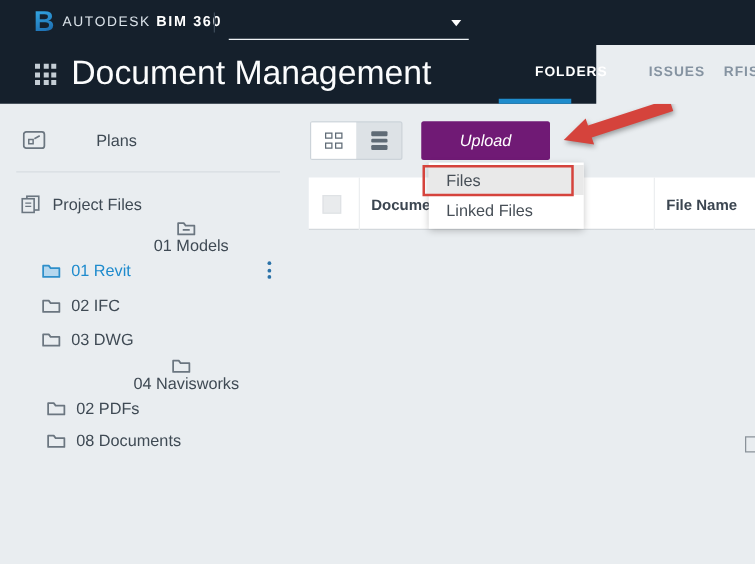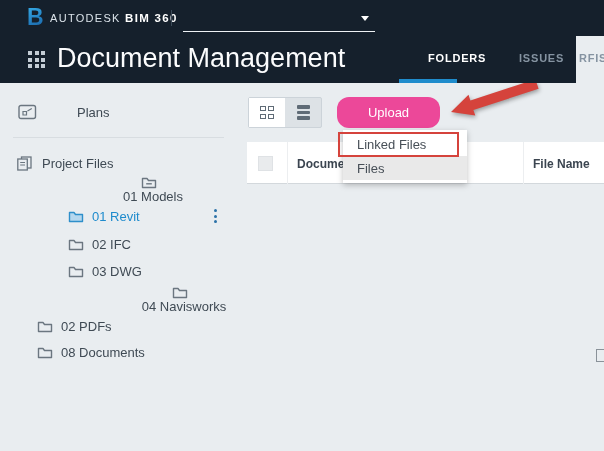--- a/index.html
+++ b/index.html
@@ -13,21 +13,21 @@
           -webkit-background-clip:text;background-clip:text;color:transparent;}
   .brand{position:absolute;left:50px;top:12px;font-size:11px;letter-spacing:1.3px;color:#dbe3ea;}
   .brand b{color:#ffffff;font-size:11.5px;text-align:right;}
   .tb-pipe{position:absolute;left:171px;top:10px;width:1px;height:16px;background:#3c4a58;}
   .tb-select{position:absolute;left:183px;top:7px;width:192px;height:24px;
              border-bottom:1px solid #eef2f5;cursor:pointer;}
   .tb-caret{position:absolute;right:6px;top:9px;width:0;height:0;
             border-left:4px solid transparent;border-right:4px solid transparent;
             border-top:5px solid #fff;}
 
-  .appbar{position:absolute;top:36px;left:0;width:576px;height:47px;background:#15202c;z-index:2;}
+  .appbar{position:absolute;top:36px;left:0;width:477px;height:47px;background:#15202c;z-index:2;}
   .waffle{position:absolute;left:28px;top:15px;display:grid;
           grid-template-columns:repeat(3,4px);grid-gap:2.5px;}
   .waffle span{width:4px;height:4px;background:#c4cdd5;}
   .app-title{position:absolute;left:57px;top:7px;font-size:27px;color:#fbfcfd;}
   .tab{position:absolute;top:16px;font-size:11px;font-weight:bold;letter-spacing:.8px;
        color:#8593a1;cursor:pointer;}
   .tab.active{color:#ffffff;}
   .tab-underline{position:absolute;left:399px;bottom:0;width:58px;height:4px;background:#1f8ccc;}
 
   
@@ -37,39 +37,39 @@
   .side-row{position:absolute;left:0;width:232px;height:24px;display:flex;align-items:center;
             font-size:13px;color:#3f4a54;cursor:pointer;}
   .side-row .ic{display:inline-flex;margin-right:8px;}
   .row-plans{top:17px;padding-left:18px;gap:32px;}
   .side-divider{position:absolute;left:13px;top:54px;width:211px;height:1px;background:#d8dde1;}
   .row-pf{top:68px;padding-left:16px;}
   .trow{position:absolute;left:0;width:232px;height:24px;display:flex;align-items:center;
         font-size:13px;color:#3f4a54;cursor:pointer;}
   .trow .ic{display:inline-flex;margin-right:8px;}
   .lvl1{padding-left:37px;}
-  .lvl2{padding-left:68px;}
+  .lvl2{padding-left:33px;}
   .trow.selected{color:#1e8bcd;}
   .kebab{position:absolute;left:209px;top:126px;width:12px;height:14px;display:flex;
          flex-direction:column;align-items:center;justify-content:space-between;cursor:pointer;}
   .kebab i{width:3px;height:3px;border-radius:50%;background:#2b72a8;}
 
   
   .toggle-group{position:absolute;left:248px;top:14px;width:74px;height:31px;
                 border:1px solid #ccd3d9;border-radius:2px;background:#dde2e6;
                 display:flex;box-sizing:border-box;}
   .tg-btn{width:36.5px;display:flex;align-items:center;justify-content:center;cursor:pointer;}
   .tg-btn.active{background:#ffffff;}
   .ic-grid{display:grid;grid-template-columns:repeat(2,5.5px);grid-gap:2.5px;}
   .ic-grid span{width:5.5px;height:5.5px;border:1.3px solid #5f6b76;box-sizing:border-box;}
   .ic-list{display:flex;flex-direction:column;gap:2px;}
   .ic-list span{width:13px;height:3.5px;background:#5f6b76;border-radius:1px;}
-  .upload-btn{position:absolute;left:337px;top:14px;width:103px;height:31px;background:#ec4899;
-              border-radius:12px;color:#fff;font-size:13px;display:flex;align-items:center;
-              justify-content:center;cursor:pointer;z-index:1;}
+  .upload-btn{position:absolute;left:337px;top:14px;width:103px;height:31px;background:#701a75;
+              border-radius:2px;color:#fff;font-size:13px;display:flex;align-items:center;
+              justify-content:center;cursor:pointer;z-index:1;font-style:italic;}
 
   
   .thead{position:absolute;left:247px;top:59px;width:357px;height:42px;background:#ffffff;
          border-bottom:1px solid #d3d8dc;z-index:1;box-sizing:border-box;}
   .thead-cb{position:absolute;left:258px;top:73px;width:15px;height:15px;background:#e9ebed;
             border:1px solid #dfe2e5;box-sizing:border-box;z-index:2;cursor:pointer;}
   .col-div{position:absolute;top:59px;width:1px;height:42px;background:#eceef0;z-index:2;}
   .col-div1{left:287px;} .col-div2{left:523px;}
   .col-label{position:absolute;top:74px;font-size:12px;font-weight:bold;color:#3b4550;
              white-space:nowrap;z-index:2;}
@@ -242,22 +242,22 @@
     <div class="upload-btn">Upload</div>
 
     <div class="thead"></div>
     <div class="thead-cb"></div>
     <div class="col-div col-div1"></div>
     <span class="col-label col-doc">Document Name</span>
     <div class="col-div col-div2"></div>
     <span class="col-label col-file">File Name</span>
 
     <div class="dropdown">
+      <div class="dd-item hl">Files</div>
       <div class="dd-item">Linked Files</div>
-      <div class="dd-item hl">Files</div>
     </div>
 
     <div class="red-box"></div>
     <svg class="arrow-svg" width="604" height="368" viewBox="0 0 604 368">
       <polygon points="451,29 468.5,11.8 470.4,17.4 535.4,-3.8 538.6,5.8 473.4,27 475.3,32.6" fill="#d5433c" style="filter:drop-shadow(1px 2px 2px rgba(0,0,0,0.35));"></polygon>
     </svg>
 
     <div class="partial-icon"></div>
   </div>
 </div>

